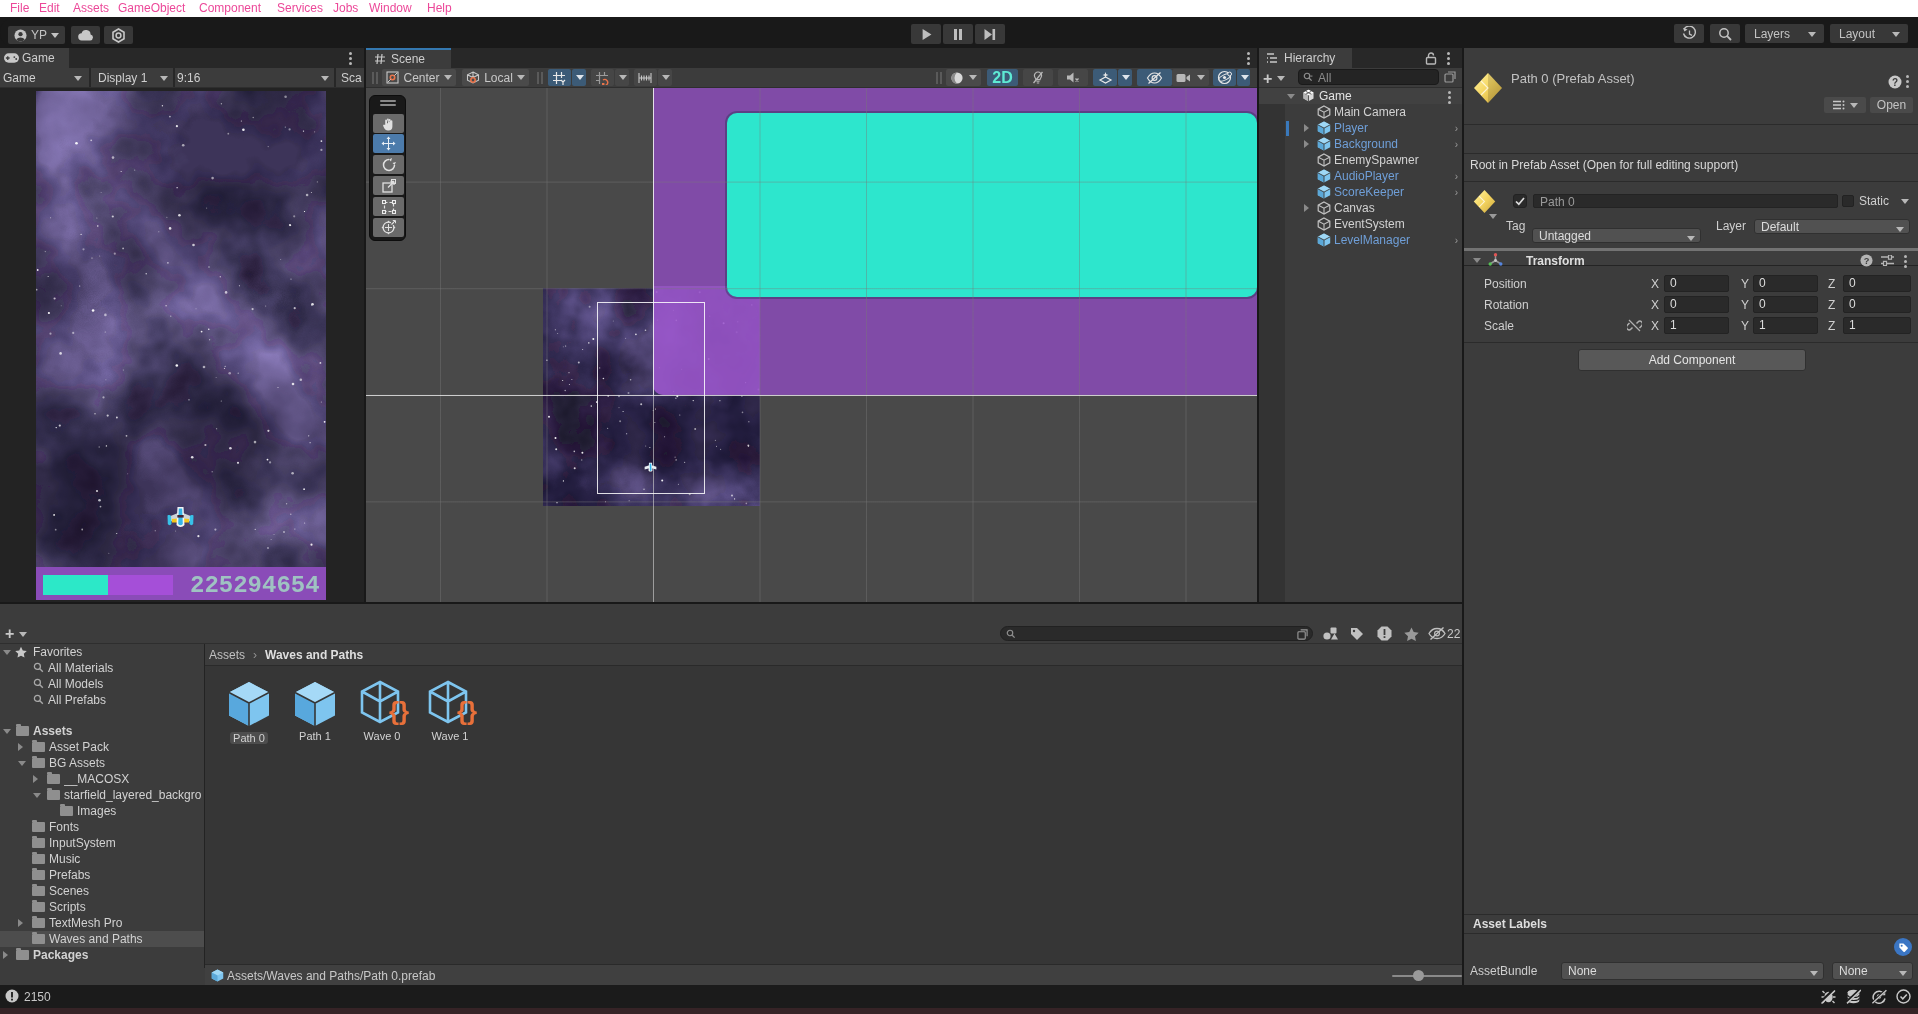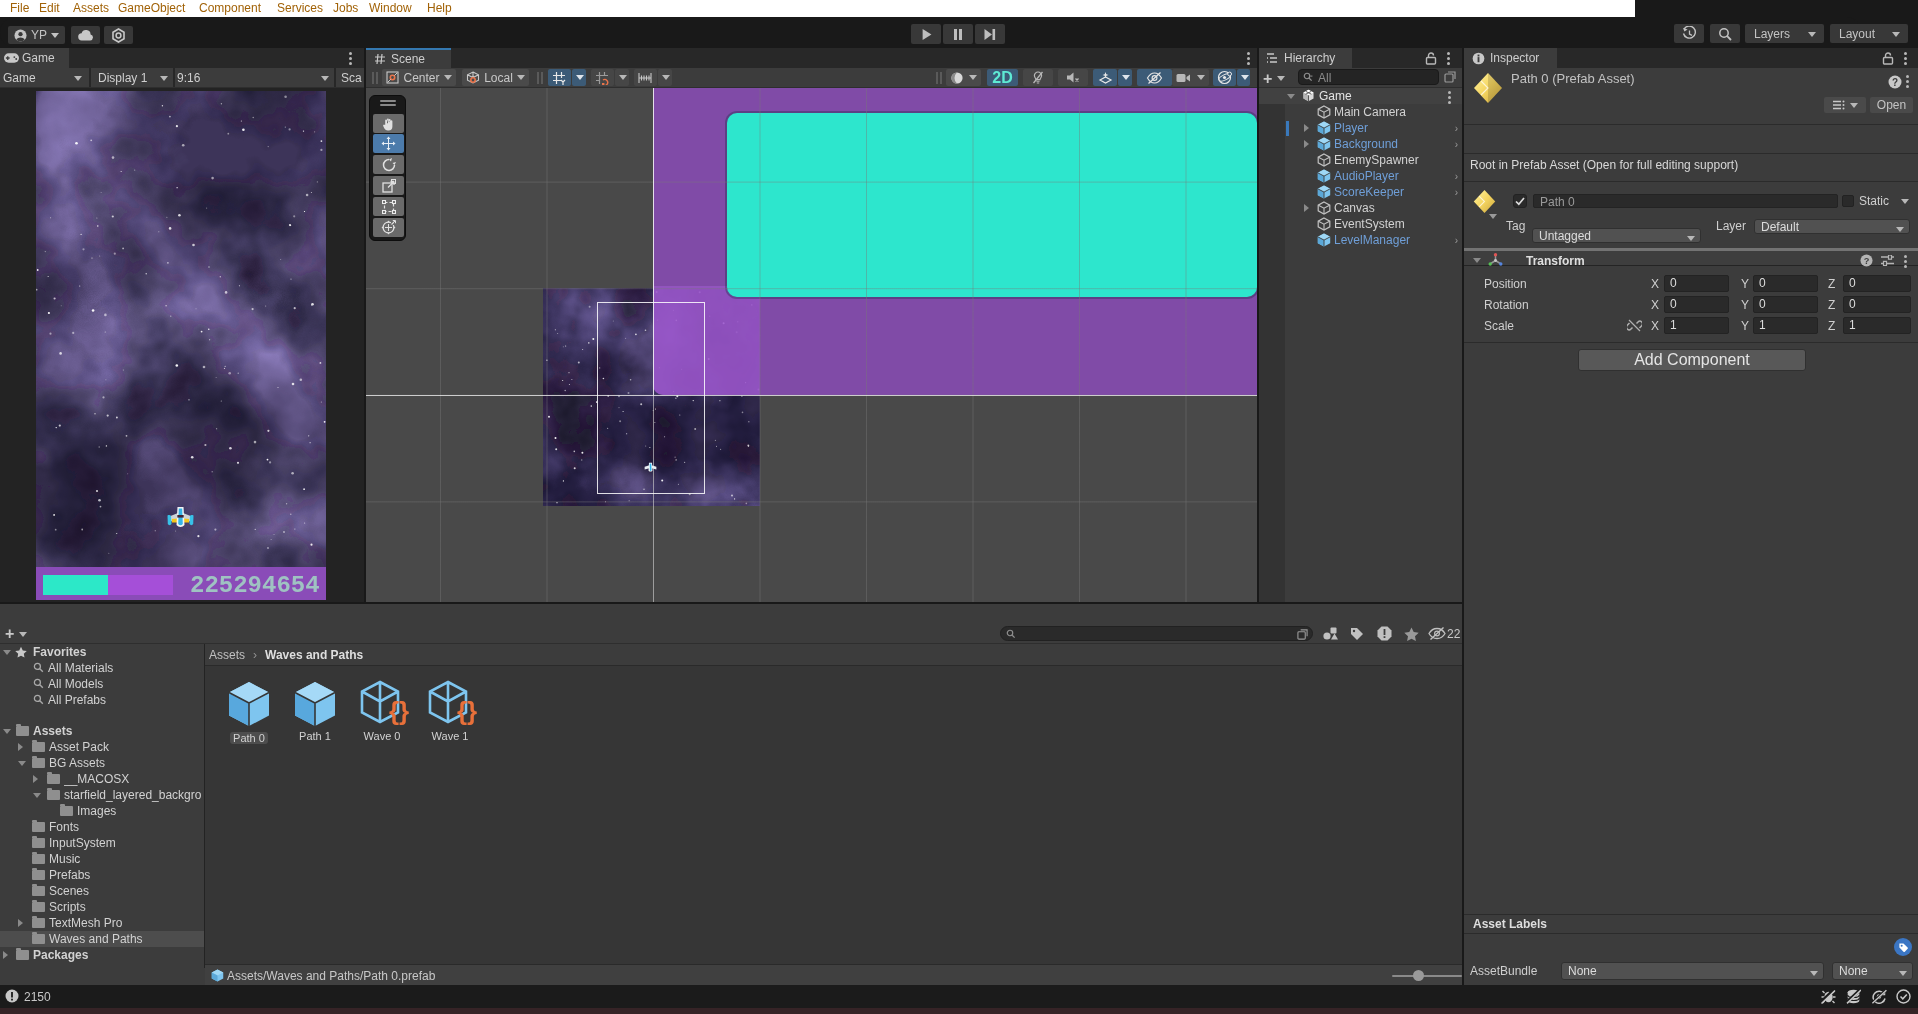--- a/index.html
+++ b/index.html
@@ -1,20 +1,20 @@
 <!DOCTYPE html>
 <html><head>
 <meta charset="utf-8">
 <style>
 html,body{margin:0;padding:0;width:1918px;height:1014px;overflow:hidden;background:#191919;
 font-family:"Liberation Sans",sans-serif;-webkit-font-smoothing:antialiased;}
 *{box-sizing:border-box;}
 .abs{position:absolute;}
 
-#menubar{position:absolute;left:0;top:0;width:1635px;height:17px;background:#fff;color:#a16207;font-size:12px;}
+#menubar{position:absolute;left:0;top:0;width:1918px;height:17px;background:#fff;color:#ec4899;font-size:12px;}
 #menubar span{position:absolute;top:1px;}
 
 #toolbar{position:absolute;left:0;top:17px;width:1861px;height:31px;background:#191919;border-radius:15px;}
 .tbtn{position:absolute;background:#383838;border-radius:2px;color:#c3c3c3;font-size:12px;display:flex;align-items:center;justify-content:center;}
 
 .panel{position:absolute;background:#3c3c3c;}
 .tabbar{position:absolute;left:0;top:0;right:0;height:20px;background:#282828;}
 .tab{position:absolute;top:0;height:20px;background:#3c3c3c;color:#cecece;font-size:12px;display:flex;align-items:center;padding:0 8px;gap:5px;}
 .ptoolbar{position:absolute;left:0;top:20px;right:0;height:20px;background:#3c3c3c;border-bottom:1px solid #2e2e2e;}
 
@@ -811,39 +811,20 @@
           <path d="M7 7.1 V13.5 L0.8 10.2 V3.8 Z" fill="#5ba8d8"></path>
           <path d="M7 7.1 L13.2 3.8 M7 7.1 L0.8 3.8 M7 7.1 V13.5" stroke="#3c3c3c" stroke-width="0.9" fill="none"></path>
         </svg>
         <span class="nm" style="margin-left:75px;">LevelManager</span>
         <span class="chev">›</span>
       </div>
   </div>
 </div>
 
 <div id="insppanel" class="panel">
-  <div class="tabbar">
-    <div class="tab" style="left:0;width:93px;">
-      <svg width="13" height="13" viewBox="0 0 14 14">
-          <circle cx="7" cy="7" r="6.3" fill="#c8c8c8"></circle>
-          <rect x="6" y="5.5" width="2" height="5.5" fill="#3c3c3c"></rect>
-          <rect x="6" y="2.8" width="2" height="2" fill="#3c3c3c"></rect>
-        </svg>
-      <span>Inspector</span>
-    </div>
-    <svg width="12" height="13" viewBox="0 0 12 13" style="position:absolute;left:418px;top:4px;">
-        <rect x="1.5" y="5.5" width="9" height="6.5" rx="1" fill="none" stroke="#b8b8b8" stroke-width="1.4"></rect>
-        <path d="M3.5 5.5 V3.5 a2.5 2.5 0 0 1 5 0" fill="none" stroke="#b8b8b8" stroke-width="1.4"></path>
-      </svg>
-    <div class="vdots" style="position:absolute;left:440px;top:4px;">
-        <i></i>
-        <i></i>
-        <i></i>
-      </div>
-  </div>
 
   <svg width="30" height="32" viewBox="0 0 30 32" style="position:absolute;left:9px;top:24px;">
     <defs>
         <linearGradient id="gold" x1="0" y1="0" x2="1" y2="1">
           <stop offset="0" stop-color="#fff3a0"></stop>
           <stop offset="0.5" stop-color="#f5d560"></stop>
           <stop offset="1" stop-color="#caa53d"></stop>
         </linearGradient>
       </defs>
     <path d="M15 1 L29 16 L15 31 L1 16 Z" fill="url(#gold)"></path>
@@ -947,21 +928,21 @@
       <path d="M9.5 4.5 L11 3 a2.6 2.6 0 0 1 3.7 3.7 L12.5 9" fill="none" stroke="#b0b0b0" stroke-width="1.5"></path>
       <path d="M2 1 L13 12" stroke="#b0b0b0" stroke-width="1.3"></path>
     </svg>
   <div class="row" style="left:187px;top:270px;height:16px;">X</div>
     <div class="fieldbox" style="left:200px;top:269px;width:65px;height:17px;"><span style="margin-left:5px;">1</span></div>
   <div class="row" style="left:277px;top:270px;height:16px;">Y</div>
     <div class="fieldbox" style="left:289px;top:269px;width:65px;height:17px;"><span style="margin-left:5px;">1</span></div>
   <div class="row" style="left:364px;top:270px;height:16px;">Z</div>
     <div class="fieldbox" style="left:379px;top:269px;width:68px;height:17px;"><span style="margin-left:5px;">1</span></div>
   <div class="abs" style="left:0;top:294px;width:454px;height:1px;background:#2b2b2b;"></div>
-  <div class="tbtn" style="left:114px;top:301px;width:228px;height:22px;background:#585858;border:1px solid #303030;border-radius:3px;font-size:16px;color:#e4e4e4;">Add Component</div>
+  <div class="tbtn" style="left:114px;top:301px;width:228px;height:22px;background:#585858;border:1px solid #303030;border-radius:3px;font-size:12px;color:#e4e4e4;">Add Component</div>
 
   <div class="abs" style="left:0;top:866px;width:454px;height:1px;background:#2b2b2b;"></div>
   <b style="position:absolute;left:9px;top:869px;font-size:12px;color:#dedede;">Asset Labels</b>
   <div class="abs" style="left:0;top:885px;width:454px;height:1px;background:#2b2b2b;"></div>
   <div class="abs" style="left:430px;top:890px;width:18px;height:18px;border-radius:50%;background:#3b76c4;">
     <svg width="11" height="11" viewBox="0 0 12 12" style="position:absolute;left:3.5px;top:3.5px;">
         <path d="M1.5 1.5 H6 L10.5 6 a1 1 0 0 1 0 1.4 L7.4 10.5 a1 1 0 0 1 -1.4 0 L1.5 6 Z" fill="#fff"></path>
         <circle cx="4" cy="4" r="1.1" fill="#3b76c4"></circle>
       </svg>
   </div>
@@ -1014,21 +995,21 @@
       </svg>
     <span style="position:absolute;left:1447px;top:3px;color:#c8c8c8;font-size:12px;">22</span>
   </div>
 
   <div id="projtree" style="position:absolute;left:0;top:40px;width:204px;height:341px;">
       <div class="prow" style="top:0px;">
         <span class="expdown" style="left:3px;top:6px;"></span>
         <svg width="12" height="12" viewBox="0 0 15 14" style="position:absolute;left:15px;top:2px;">
           <path d="M7.5 0.5 L9.7 5 L14.7 5.7 L11 9.2 L11.9 14 L7.5 11.7 L3.1 14 L4 9.2 L0.3 5.7 L5.3 5 Z" fill="#c8c8c8"></path>
         </svg>
-        <span class="txt" style="left:33px;font-weight:bold;">Favorites</span>
+        <span class="txt" style="left:33px;font-weight:normal;">Favorites</span>
       </div>
 <div class="prow" style="top:16px;">
         <svg width="11" height="11" viewBox="0 0 11 11" style="position:absolute;left:33px;top:2px;">
           <circle cx="4.4" cy="4.4" r="3" fill="none" stroke="#a8a8a8" stroke-width="1.3"></circle>
           <path d="M6.8 6.8 L9.8 9.8" stroke="#a8a8a8" stroke-width="1.4"></path>
         </svg>
         <span class="txt" style="left:48px;">All Materials</span>
       </div>
 <div class="prow" style="top:32px;">
         <svg width="11" height="11" viewBox="0 0 11 11" style="position:absolute;left:33px;top:2px;">

